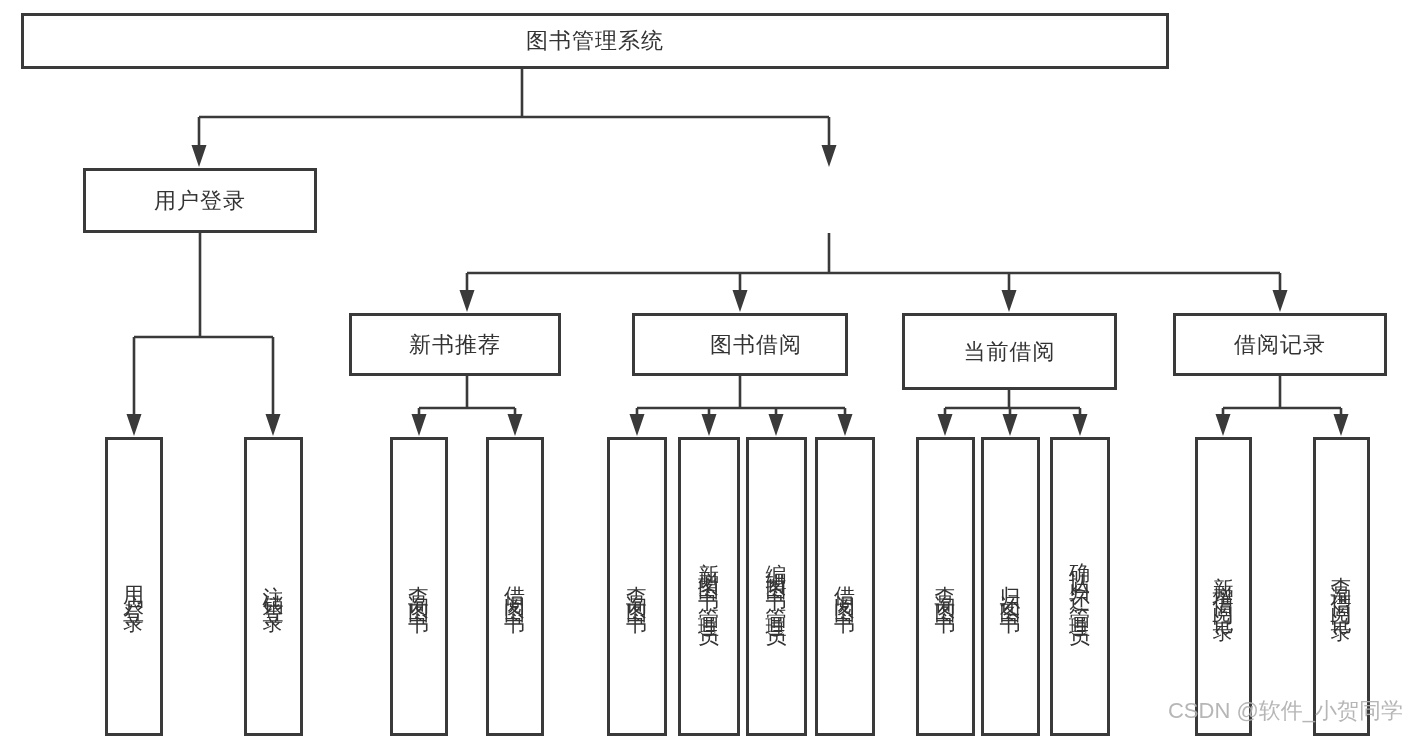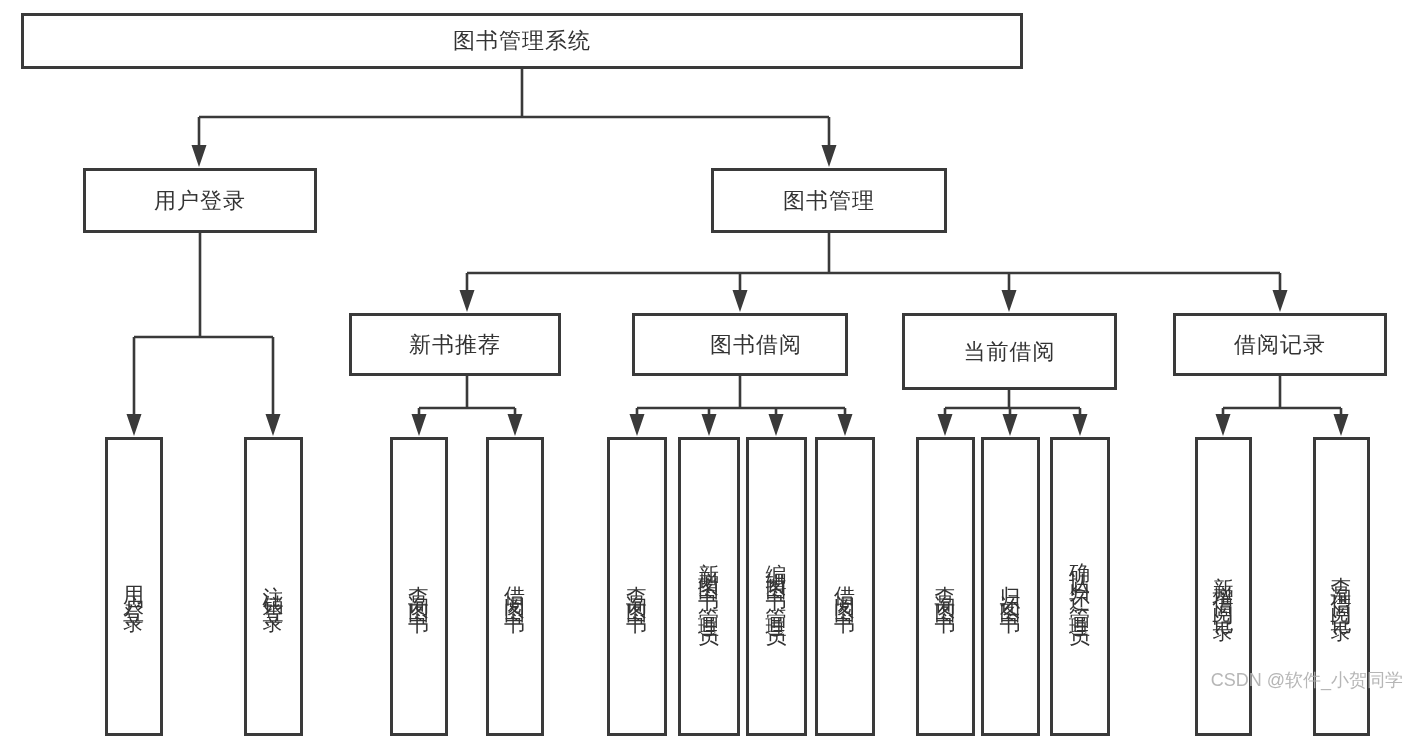--- a/index.html
+++ b/index.html
@@ -31,22 +31,22 @@
     writing-mode:vertical-rl;
     text-orientation:mixed;
     font-size:21px;
     letter-spacing:9px;
     line-height:1;
     white-space:nowrap;
   }
   #watermark{
     position:absolute;
     right:2px;
-    top:668px;
-    font-size:18px;
+    top:696px;
+    font-size:22px;
     color:rgba(176,176,176,0.92);
     z-index:5;
     white-space:nowrap;
   }
 </style>
 </head>
 <body>
 
 <div id="canvas">
 
@@ -81,29 +81,26 @@
       M709 436 L701.5 414 L716.5 414 Z
       M776 436 L768.5 414 L783.5 414 Z
       M845 436 L837.5 414 L852.5 414 Z
       M945 436 L937.5 414 L952.5 414 Z
       M1010 436 L1002.5 414 L1017.5 414 Z
       M1080 436 L1072.5 414 L1087.5 414 Z
       M1223 436 L1215.5 414 L1230.5 414 Z
       M1341 436 L1333.5 414 L1348.5 414 Z"></path>
   </svg>
 
-  <div class="node" style="left:21px;top:13px;width:1002px;height:56px;">
+  <div class="node" style="left:21px;top:13px;width:1148px;height:56px;">
     <span class="hlabel">图书管理系统</span>
   </div>
 
   <div class="node" style="left:83px;top:168px;width:234px;height:65px;">
     <span class="hlabel">用户登录</span>
-  </div>
-  <div class="node" style="left:711px;top:168px;width:236px;height:65px;">
-    <span class="hlabel">图书管理</span>
   </div>
 
   <div class="node" style="left:349px;top:313px;width:212px;height:63px;">
     <span class="hlabel">新书推荐</span>
   </div>
   <div class="node" style="left:632px;top:313px;width:216px;height:63px;padding-left:32px;">
     <span class="hlabel">图书借阅</span>
   </div>
   <div class="node" style="left:902px;top:313px;width:215px;height:77px;">
     <span class="hlabel">当前借阅</span>

